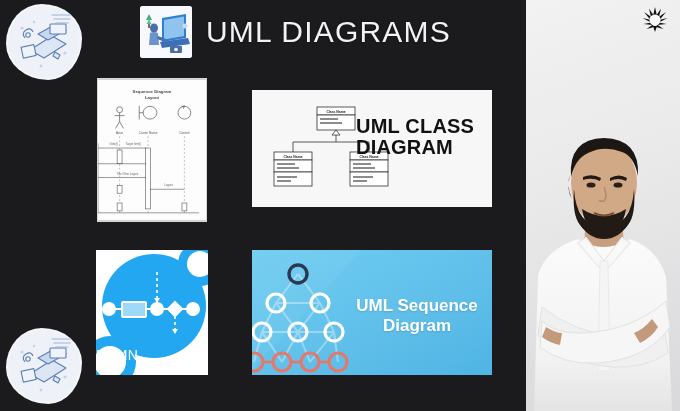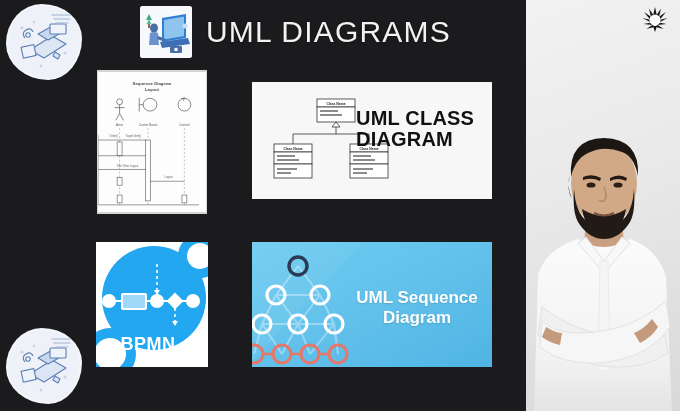--- a/index.html
+++ b/index.html
@@ -69,20 +69,21 @@
     letter-spacing: 1.2px;
     white-space: nowrap;
     text-shadow: 0 0 2px rgba(0,0,0,.6);
   }
 
   
   .card {
     position: absolute;
     background: #737373;
     overflow: hidden;
+    margin-top: 8px;
   }
   #card-sequence { left: 97px; top: 70px;  width: 110px; height: 144px; border:1px solid #d8d8d8; }
   #card-class    { left: 252px; top: 82px; width: 240px; height: 117px; }
   #card-bpmn     { left: 96px;  top: 242px; width: 112px; height: 125px; }
   #card-activity { left: 252px; top: 242px; width: 240px; height: 125px; }
 
   .card svg { display: block; width: 100%; height: 100%; }
 
   
   #class-text {
@@ -94,24 +95,24 @@
     font-weight: 700;
     line-height: 1.05;
     letter-spacing: .2px;
   }
   #class-text span { display: block; }
 
   
   #bpmn-label {
     position: absolute;
     left: 0; right: 2px; bottom: 12px;
-    text-align: center;
+    text-align: left;
     color: #ffffff;
-    font-size: 18px;
-    font-weight: 700;
+    font-size: 14px;
+    font-weight: 400;
     letter-spacing: .5px;
     padding-right: 6px;
   }
 
   
   #activity-text {
     position: absolute;
     right: 10px; top: 46px;
     width: 130px;
     text-align: center;

